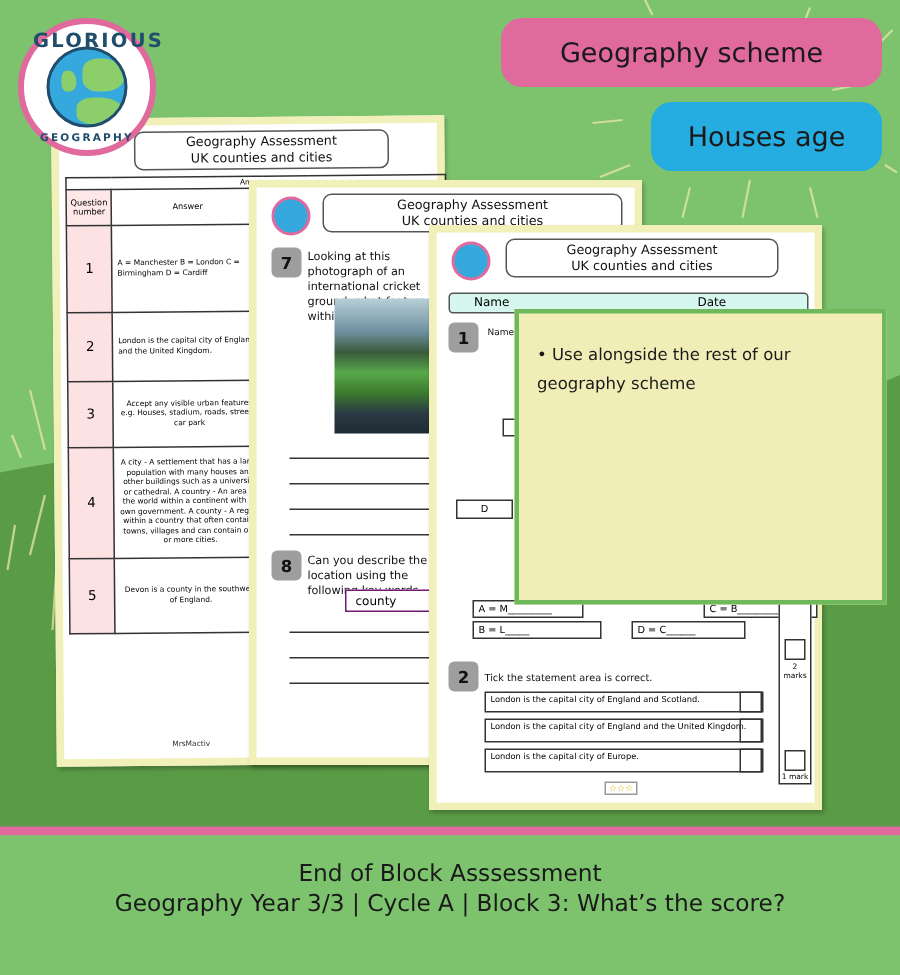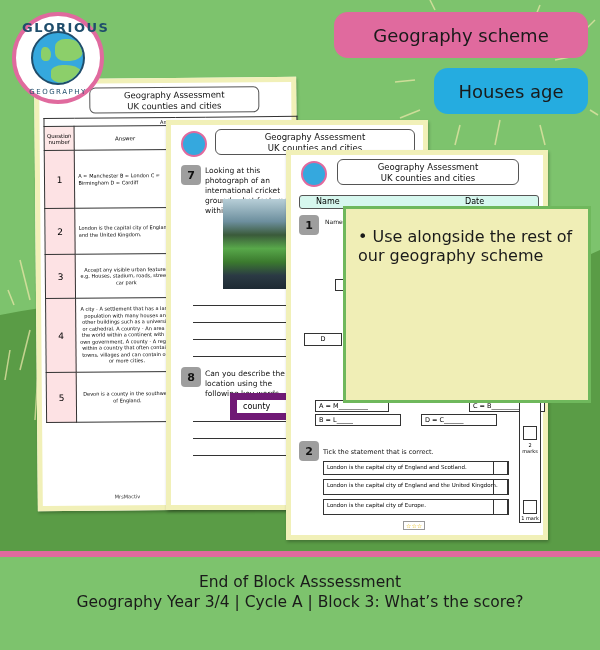--- a/index.html
+++ b/index.html
@@ -11,21 +11,21 @@
   .footer .l2 { margin-top: 2px; font-size: 15.5px; color: #1a1a1a; }
 
   .badge { position: absolute; border-radius: 14px; font-size: 18px; color: #1a1a1a; display: flex; align-items: center; justify-content: center; }
   .badge.pink { left: 334px; top: 12px; width: 254px; height: 46px; background: #e06a9e; }
   .badge.blue { left: 434px; top: 68px; width: 154px; height: 46px; background: #25ace0; }
 
   .logo { position: absolute; left: 12px; top: 12px; width: 92px; height: 92px; border-radius: 50%; background: #fff; border: 4px solid #e06a9e; z-index: 5; }
   .logo .globe { position: absolute; left: 15px; top: 15px; width: 54px; height: 54px; border-radius: 50%; background: #35a8de; border: 2px solid #1f4d6b; overflow: hidden; }
   .logo .land { position: absolute; background: #8ccf6a; border-radius: 40% 60% 50% 40%; }
   .logo .txt-top { position: absolute; left: 6px; top: 4px; width: 100%; text-align: center; font-size: 13px; color: #1f4d6b; font-weight: bold; letter-spacing: 1.5px; }
-  .logo .txt-bot { position: absolute; left: 0; bottom: 4px; width: 100%; text-align: center; font-size: 7px; color: #1f4d6b; font-weight: normal; letter-spacing: 1.5px; }
+  .logo .txt-bot { position: absolute; left: 0; bottom: 4px; width: 100%; text-align: center; font-size: 7px; color: #1f4d6b; font-weight: bold; letter-spacing: 1.5px; }
 
   .sheet { position: absolute; background: #fff; border: 5px solid #f1f0b8; box-shadow: 1px 2px 3px rgba(0,0,0,0.25); }
   .sheet1 { left: 36px; top: 78px; width: 262px; height: 432px; transform: rotate(-0.5deg); }
   .sheet2 { left: 166px; top: 120px; width: 262px; height: 390px; }
   .sheet3 { left: 286px; top: 150px; width: 262px; height: 390px; }
 
   .hdr-box { position: absolute; border: 1px solid #555; border-radius: 6px; text-align: center; font-size: 8.5px; line-height: 11px; color: #111; padding-top: 2px; background: #fff; }
 
   table.ms { position: absolute; left: 4px; top: 34px; width: 254px; border-collapse: collapse; font-size: 5px; }
   table.ms td, table.ms th { border: 1px solid #333; text-align: center; vertical-align: middle; }
@@ -34,33 +34,33 @@
   table.ms .qn { background: #fde2e4; width: 30px; font-size: 9px; }
   table.ms .an { width: 100px; font-size: 5px; line-height: 6.5px; padding: 0 3px; }
   table.ms .mk { font-size: 11px; width: 30px; }
   table.ms .mk small { display: block; font-size: 3.5px; }
   table.ms .extra { width: 90px; }
 
   .qnum { position: absolute; width: 20px; height: 20px; background: #9e9e9e; border-radius: 4px; color: #111; font-size: 11px; font-weight: bold; display: flex; align-items: center; justify-content: center; }
   .qtext { position: absolute; font-size: 7.5px; line-height: 10px; color: #111; }
   .photo { position: absolute; left: 52px; top: 74px; width: 90px; height: 90px; background: linear-gradient(180deg, #b8cfd8 0%, #6d8f9e 25%, #3a5a3a 40%, #58a84a 55%, #3b7a2e 70%, #2b3a44 85%, #1e2a33 100%); }
   .line { position: absolute; height: 1px; background: #333; }
-  .word-box { position: absolute; border: 7px solid #701a75; font-size: 8px; padding: 2px 6px; background: #fff; }
+  .word-box { position: absolute; border: 1px solid #701a75; font-size: 8px; padding: 2px 6px; background: #fff; }
 
   .name-bar { position: absolute; left: 8px; top: 40px; width: 240px; height: 14px; background: #d6f7ee; border: 1px solid #555; border-radius: 3px; font-size: 8px; }
   .ans-box { position: absolute; border: 1px solid #333; font-size: 6.5px; padding: 1px 3px; background: #fff; }
   .tick-row { position: absolute; left: 32px; width: 186px; height: 16px; border: 1px solid #333; font-size: 5.5px; line-height: 6.5px; padding: 2px 3px; background: #fff; }
   .tick-row .tb { position: absolute; right: 0; top: -1px; width: 15px; height: 16px; border: 1px solid #333; }
   .marks-col { position: absolute; left: 228px; top: 218px; width: 22px; height: 150px; border: 1px solid #333; background: #fff; }
   .mark-sq { position: absolute; left: 3px; width: 14px; height: 14px; border: 1px solid #333; }
   .mark-lbl { position: absolute; left: 0; width: 100%; text-align: center; font-size: 5px; }
   .stars { position: absolute; border: 1px solid #999; font-size: 6px; color: #e0b400; padding: 0 2px; background: #fff; }
 
   .info { position: absolute; left: 343px; top: 206px; width: 248px; height: 197px; background: #f0eeb6; border: 3px solid #6fb85c; padding: 18px 10px 10px 12px; z-index: 10; }
-  .info li { list-style: none; font-size: 16px; line-height: 19px; color: #1a1a1a; margin-bottom: 2px; }
+  .info li { list-style: none; font-size: 11px; line-height: 19px; color: #1a1a1a; margin-bottom: 2px; }
 </style>
 </head>
 <body>
 
 <svg class="hills" viewBox="0 0 600 556">
   <path d="M0 315 Q120 290 300 300 Q470 310 600 250 L600 556 L0 556 Z" fill="#5a9c46"></path>
   <g stroke="#e9e6a8" stroke-width="1.5" opacity="0.75">
     <line x1="20" y1="260" x2="30" y2="300"></line>
       <line x1="8" y1="290" x2="14" y2="305"></line>
     <line x1="30" y1="330" x2="20" y2="370"></line>
@@ -183,30 +183,30 @@
   <div class="ans-box" style="left:24px;top:259px;width:86px;height:12px;">B = L_____</div>
   <div class="ans-box" style="left:130px;top:245px;width:76px;height:12px;margin-left:48px;">C = B_________</div>
   <div class="ans-box" style="left:130px;top:259px;width:76px;height:12px;">D = C______</div>
   <div class="marks-col" style="top:60px;height:308px;">
     <div class="mark-sq" style="top:210px;"></div>
     <div class="mark-lbl" style="top:226px;">2 marks</div>
     <div class="mark-sq" style="top:284px;"></div>
     <div class="mark-lbl" style="top:299px;">1 mark</div>
   </div>
   <div class="qnum" style="left:8px;top:286px;">2</div>
-  <div class="qtext" style="left:32px;top:292px;font-size:6.5px;">Tick the statement that is correct.</div>
+  <div class="qtext" style="left:32px;top:292px;font-size:6.5px;">Tick the statement area is correct.</div>
   <div class="tick-row" style="top:306px;height:14px;"><span>London is the capital city of England and Scotland.</span><div class="tb" style="height:14px;"></div></div>
   <div class="tick-row" style="top:324px;"><span>London is the capital city of England and the United Kingdom.</span><div class="tb"></div></div>
   <div class="tick-row" style="top:344px;"><span>London is the capital city of Europe.</span><div class="tb"></div></div>
   <div class="stars" style="left:112px;top:366px;">☆☆☆</div>
 </div>
 
 <div class="info">
   <ul>
     <li>•  Use alongside the rest of our geography scheme</li>
   </ul>
 </div>
 
 <div class="pink-band"></div>
 <div class="footer">
   <div class="l1">End of Block Asssessment</div>
-  <div class="l2">Geography Year 3/4 | Cycle A | Block 3: What’s the score?</div>
+  <div class="l2">Geography Year 3/3 | Cycle A | Block 3: What’s the score?</div>
 </div>
 
 </body></html>

